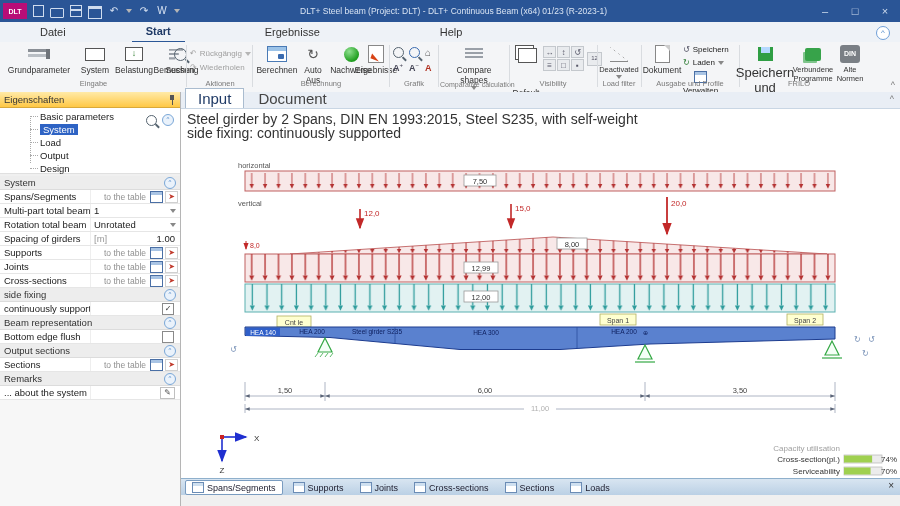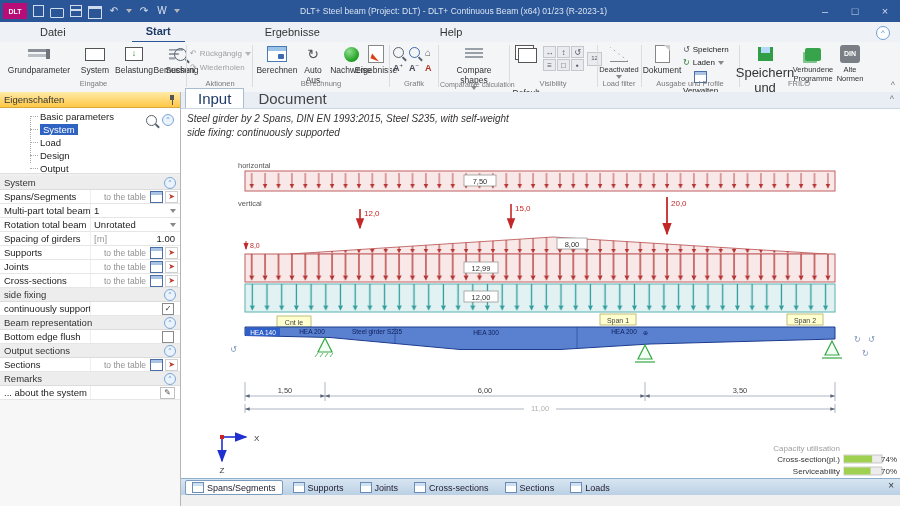--- a/index.html
+++ b/index.html
@@ -79,21 +79,21 @@
   .ricon{width:11px;height:10px;border:1px solid #d0d0d0;background:#fff;color:#c0392b;font-size:8px;line-height:9px;text-align:center;flex:0 0 auto;margin-left:2px;}
   .unit{color:#999;}
   .vright{margin-left:auto;padding-right:3px;}
   .chk{width:10px;height:10px;border:1px solid #8a8a8a;background:#fff;margin-left:auto;margin-right:4px;font-size:8px;line-height:9px;text-align:center;color:#333;}
   .edit{width:13px;height:10px;border:1px solid #c0c0c0;background:#fff;color:#555;font-size:8px;line-height:9px;text-align:center;margin-left:auto;margin-right:3px;}
   
   #main{position:absolute;left:181px;top:92px;width:719px;height:414px;background:#fff;}
   #doc-tabs{height:16px;background:#e9eef5;border-bottom:1px solid #c9d6e4;display:flex;align-items:flex-end;padding-left:4px;gap:2px;}
   .dtab{font-size:15px;padding:1px 12px;color:#444;}
   .dtab.active{background:#fff;border:1px solid #aabccf;border-bottom:none;color:#1f3a66;}
-  #desc{position:absolute;left:6px;top:20px;font-size:10px;color:#333;line-height:14px;font-style:italic;}
+  #desc{position:absolute;left:6px;top:20px;font-size:14px;color:#333;line-height:14px;}
   #collapse-panel{position:absolute;right:6px;top:2px;color:#7a7a7a;font-size:9px;}
   
   #bottom-tabs{position:absolute;left:0;top:386px;width:719px;height:17px;background:linear-gradient(#d8e5f1,#b9cfe4);border-top:1px solid #8fb0cc;display:flex;align-items:center;padding-left:4px;gap:4px;}
   .btab{display:flex;align-items:center;gap:3px;font-size:9px;color:#223;padding:1px 6px;}
   .btab.active{background:#fff;border:1px solid #7a9cc0;border-radius:2px;}
   .btico{width:10px;height:9px;border:1px solid #6b8cb5;background:linear-gradient(#cfe0f0 0 3px,#fff 3px);}
   #btclose{position:absolute;right:6px;top:388px;font-size:10px;color:#333;}
   #footer{position:absolute;left:0;top:403px;width:719px;height:11px;background:#f0f0f0;}
   svg text{font-family:"Liberation Sans","DejaVu Sans",sans-serif;}
 </style>
@@ -318,22 +318,22 @@
 
   <div id="sidebar">
     <div id="props-header">
       <span>Eigenschaften</span>
       <span id="pin-icon"></span>
     </div>
     <div id="tree">
       <div class="titem"><span>Basic parameters</span></div>
       <div class="titem"><span class="sel">System</span></div>
       <div class="titem"><span>Load</span></div>
+      <div class="titem"><span>Output</span></div>
       <div class="titem"><span>Design</span></div>
-      <div class="titem"><span>Output</span></div>
       <div id="tree-icons">
         <span class="mag"></span>
         <span class="cup">^</span>
       </div>
     </div>
     <div style="height:2px;background:#f0f0f0;"></div>
     <div class="phead">
       <span>System</span>
         <span class="cup">^</span>
     </div>

